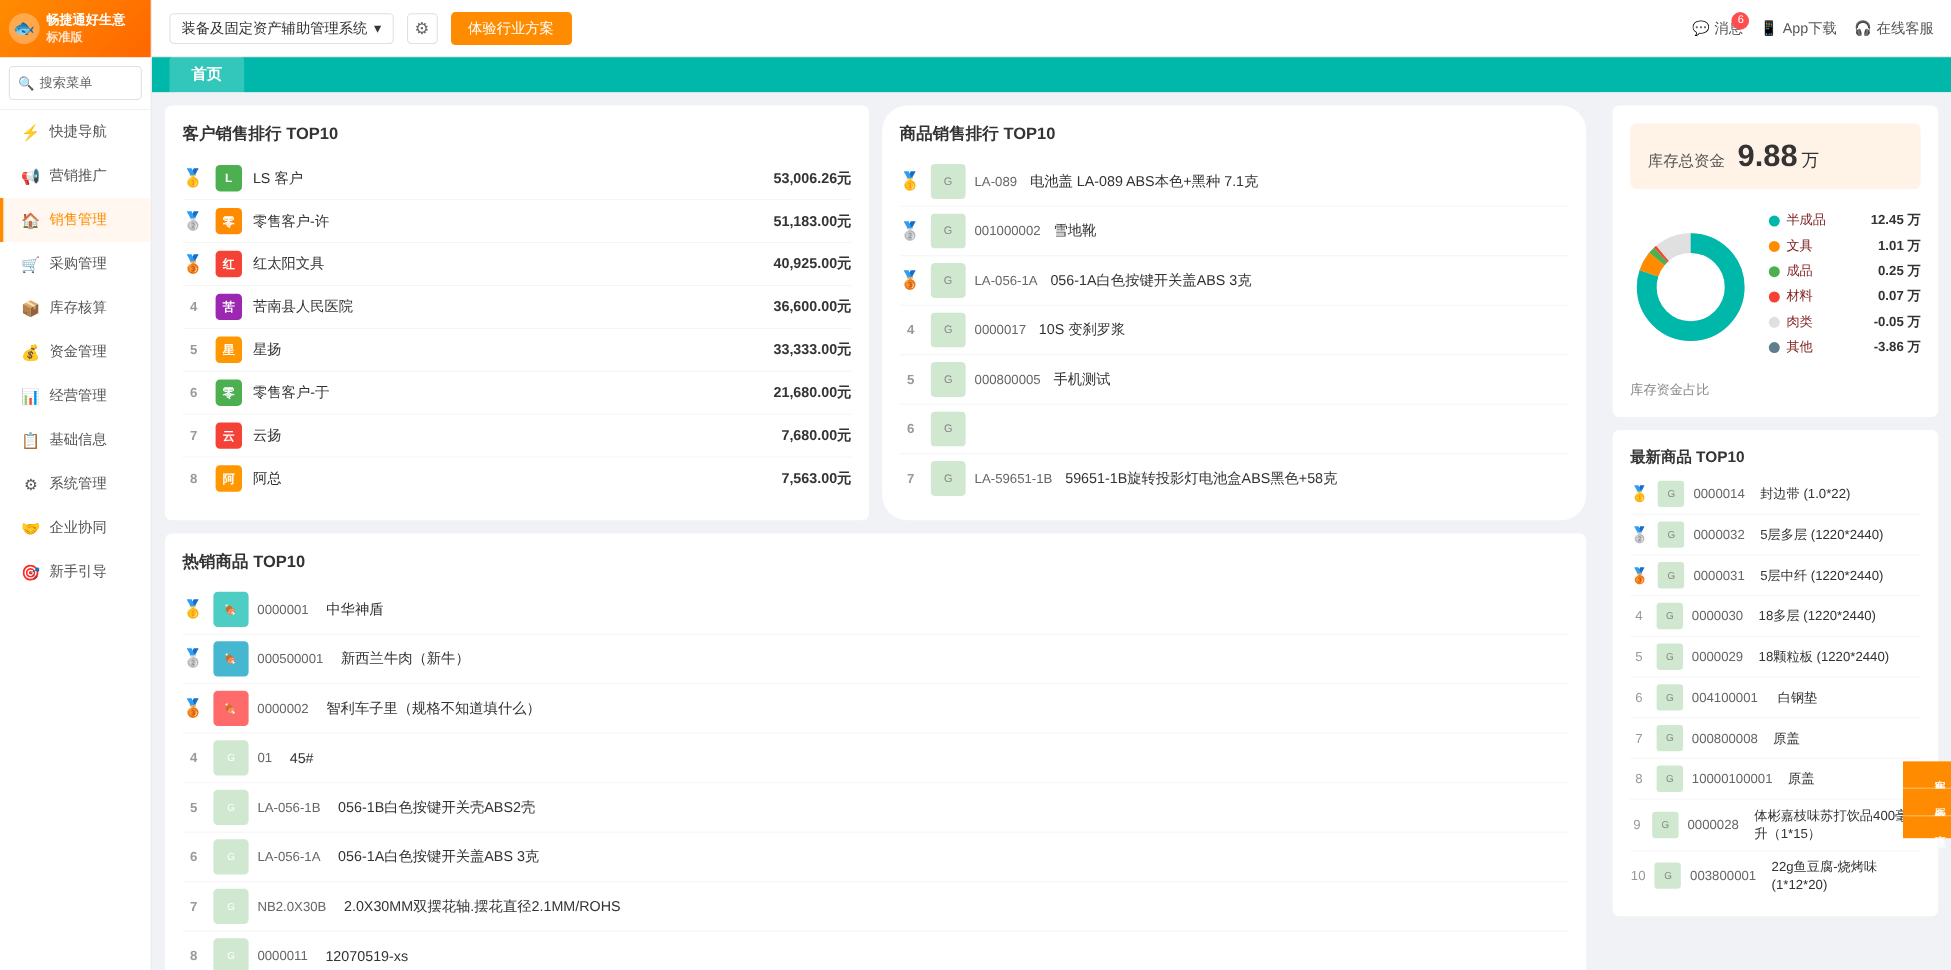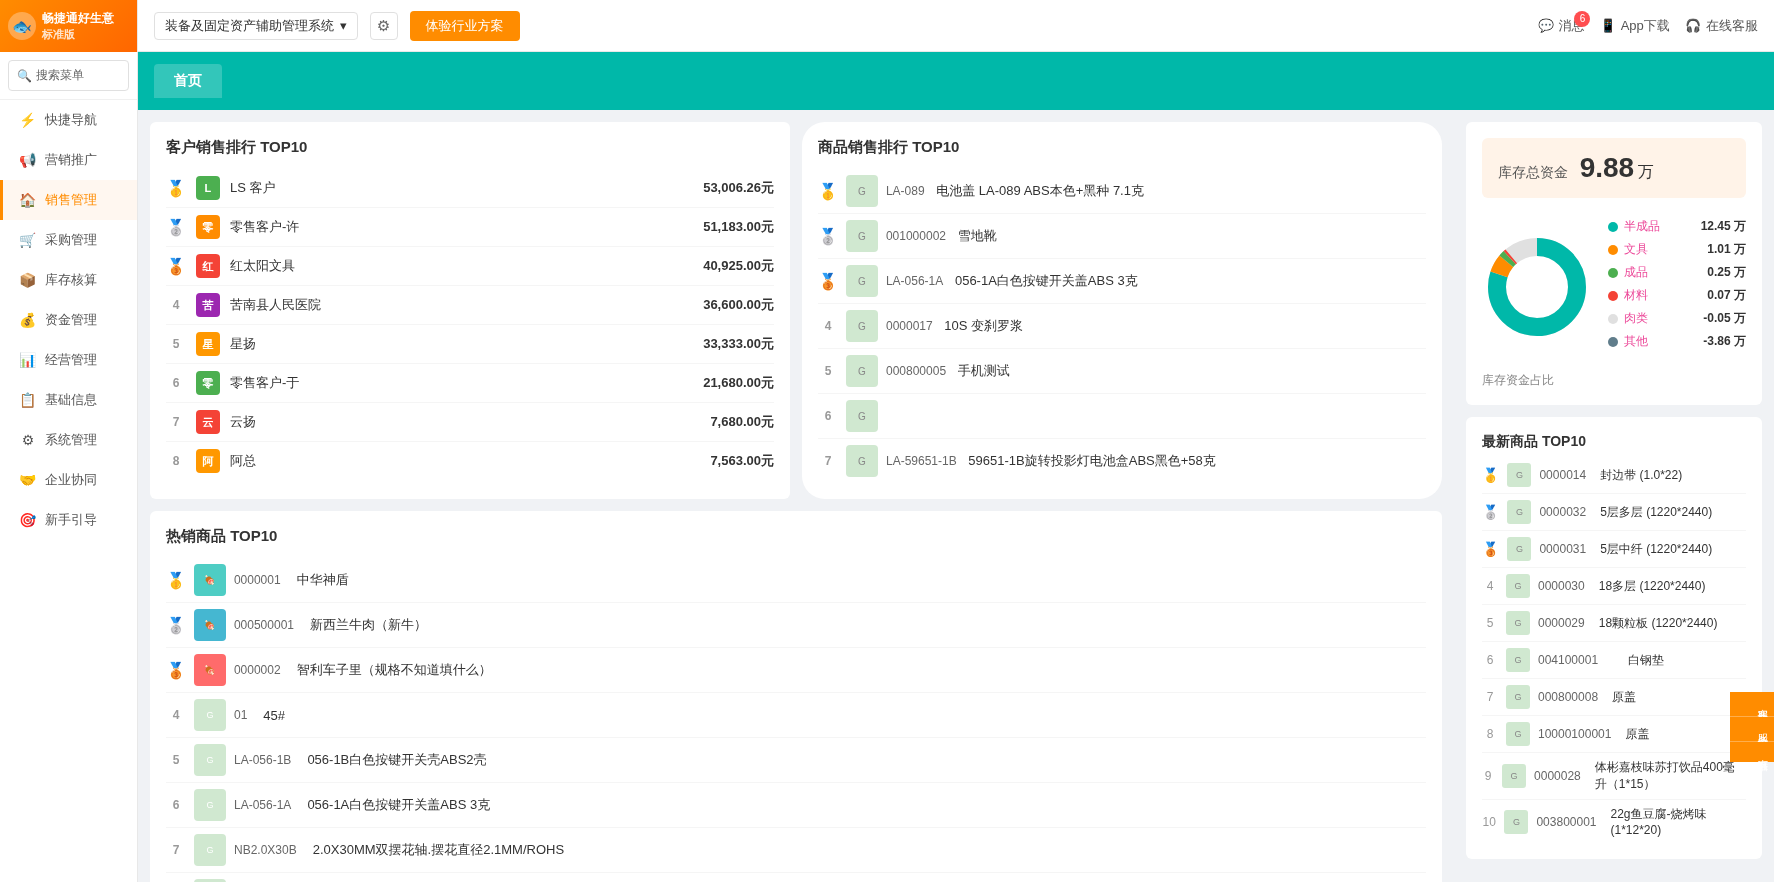--- a/index.html
+++ b/index.html
@@ -85,21 +85,21 @@
     .header-right { margin-left: auto; display: flex; align-items: center; gap: 16px; color: #555; font-size: 13px; }
     .header-right-item { display: flex; align-items: center; gap: 4px; cursor: pointer; position: relative; }
     .badge { background: #ff4d4f; color: #fff; border-radius: 50%; width: 16px; height: 16px; font-size: 10px; display: flex; align-items: center; justify-content: center; position: absolute; top: -6px; right: -6px; }
 
     
     .tab-bar {
       background: #00b8a9;
       display: flex;
       align-items: center;
       padding: 0 16px;
-      height: 58px;
+      height: 32px;
     }
     .tab-item {
       padding: 8px 20px;
       color: rgba(255,255,255,0.8);
       cursor: pointer;
       font-size: 14px;
       border-radius: 4px 4px 0 0;
     }
     .tab-item.active { background: rgba(255,255,255,0.2); color: #fff; font-weight: bold; }
 
@@ -154,21 +154,21 @@
     .inventory-total-label { font-size: 14px; color: #555; }
     .inventory-total-value { font-size: 28px; font-weight: bold; color: #333; }
     .inventory-total-unit { font-size: 16px; color: #333; }
 
     
     .donut-container { display: flex; align-items: center; gap: 16px; padding: 8px 0; }
     .donut-svg { flex-shrink: 0; }
     .donut-legend { flex: 1; }
     .legend-item { display: flex; align-items: center; gap: 6px; margin-bottom: 6px; font-size: 12px; }
     .legend-dot { width: 10px; height: 10px; border-radius: 50%; flex-shrink: 0; }
-    .legend-label { flex: 1; color: #ec4899; }
+    .legend-label { flex: 1; color: #7f1d1d; }
     .legend-value { color: #333; font-weight: bold; font-size: 12px; }
     .donut-label { color: #888; font-size: 12px; margin-top: 8px; }
 
     
     .top-items-header { font-size: 14px; font-weight: bold; color: #333; margin-bottom: 6px; display: flex; align-items: center; gap: 6px; }
 
     .new-product-item {
       display: flex; align-items: center; gap: 8px;
       padding: 6px 0;
       border-bottom: 1px solid #f5f5f5;
@@ -619,21 +619,21 @@
             <div class="new-product-item">
     <span class="np-rank">5</span>
     <div class="np-img">G</div>
     <span class="np-code">0000029</span>
     <span style="margin-left:6px" class="np-name">18颗粒板 (1220*2440)</span>
   </div>
             <div class="new-product-item">
     <span class="np-rank">6</span>
     <div class="np-img">G</div>
     <span class="np-code">004100001</span>
-    <span style="margin-left:22px" class="np-name">白钢垫</span>
+    <span style="margin-left:10px" class="np-name">白钢垫</span>
   </div>
             <div class="new-product-item">
     <span class="np-rank">7</span>
     <div class="np-img">G</div>
     <span class="np-code">000800008</span>
     <span style="margin-left:6px" class="np-name">原盖</span>
   </div>
             <div class="new-product-item">
     <span class="np-rank">8</span>
     <div class="np-img">G</div>

